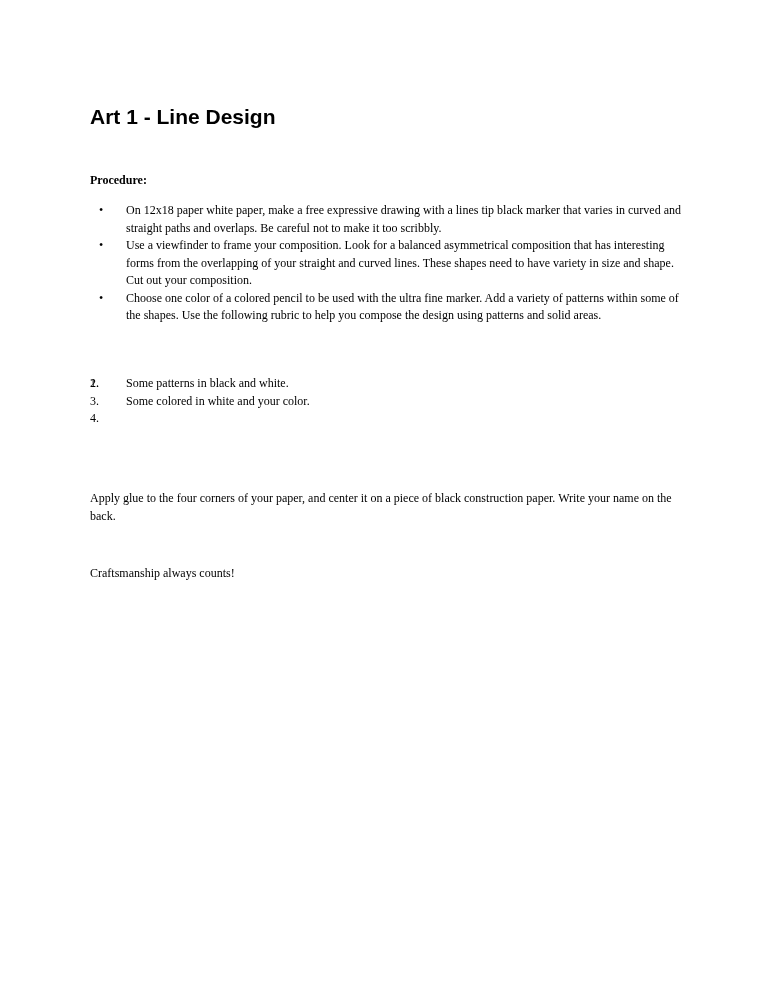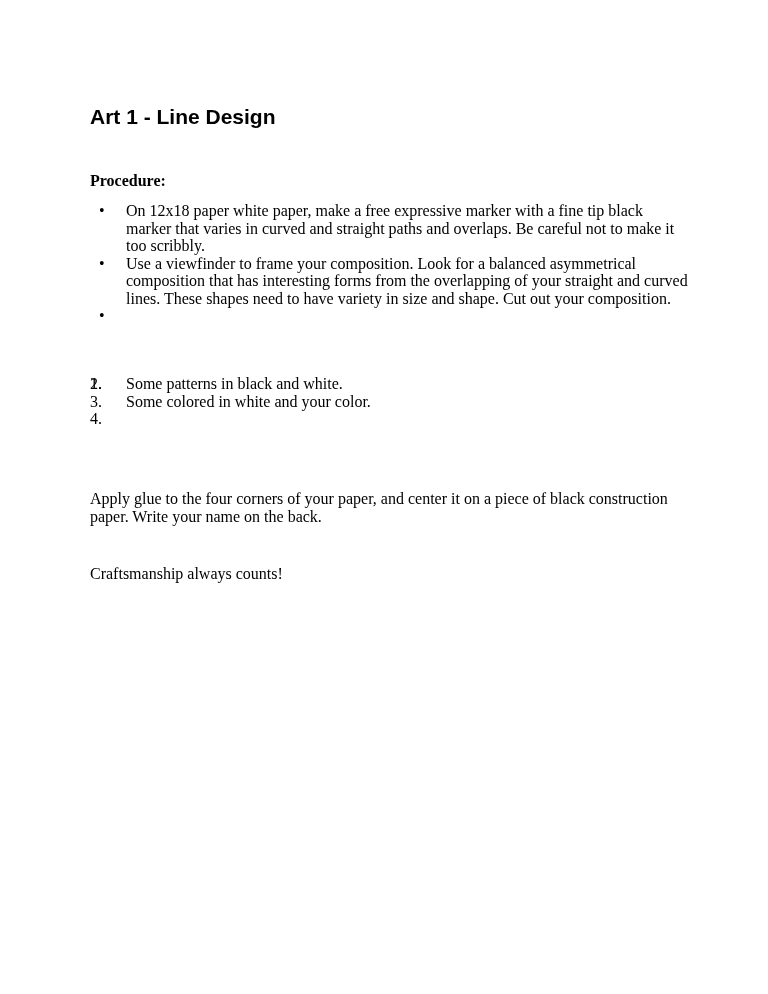--- a/index.html
+++ b/index.html
@@ -3,21 +3,21 @@
 <meta charset="utf-8">
 <style>
   html, body { margin: 0; padding: 0; background: #ffffff; }
   body { width: 768px; height: 994px; position: relative; overflow: hidden; color: #000; }
   .page { position: absolute; left: 0; top: 0; width: 716px; height: 994px; text-decoration: underline; }
   .title {
     position: absolute; left: 90px; top: 104px;
     font-family: "Liberation Sans", sans-serif; font-weight: bold; font-size: 21px; margin: 0;
     line-height: 26px;
   }
-  .serif { font-family: "Liberation Serif", serif; font-size: 16px; line-height: 17.5px; }
+  .serif { font-family: "Liberation Serif", serif; font-size: 12px; line-height: 17.5px; }
   .proc-label { position: absolute; left: 90px; top: 172px; font-weight: bold; margin: 0; }
   .bullets { position: absolute; left: 90px; top: 202px; width: 600px; margin: 0; padding: 0; list-style: none; }
   .bullets li { position: relative; padding-left: 36px; margin: 0; }
   .bullets li .dot { position: absolute; left: 9px; top: 0; }
   .numbered { position: absolute; left: 90px; top: 375px; width: 600px; margin: 0; padding: 0; list-style: none; }
   .numbered li { position: relative; padding-left: 36px; }
   .numbered li .num { position: absolute; left: 0; top: 0; }
   .para { position: absolute; left: 90px; top: 490px; width: 600px; margin: 0; }
   .closing { position: absolute; left: 90px; top: 565px; margin: 0; }
 </style>
@@ -25,28 +25,29 @@
 <body>
 
 <div class="page">
   <h1 class="title">Art 1 - Line Design</h1>
 
   <p class="serif proc-label">Procedure:</p>
 
   <ul class="serif bullets">
     <li>
       <span class="dot">•</span>
-      <span>On 12x18 paper white paper, make a free expressive marker with a fine tip black marker that varies in curved and straight paths and overlaps.  Be careful not to make it too scribbly.</span>
+      <span>On 12x18 paper white paper, make a free expressive drawing with a lines tip black marker that varies in curved and straight paths and overlaps.  Be careful not to make it too scribbly.</span>
     </li>
     <li>
       <span class="dot">•</span>
       <span>Use a viewfinder to frame your composition.  Look for a balanced asymmetrical composition that has interesting forms from the overlapping of your straight and curved lines.  These shapes need to have variety in size and shape.  Cut out your composition.</span>
     </li>
     <li>
       <span class="dot">•</span>
+      <span>Choose one color of a colored pencil to be used with the ultra fine marker.  Add a variety of patterns within some of the shapes.  Use the following rubric to help you compose the design using patterns and solid areas.</span>
     </li>
   </ul>
 
   <ol class="serif numbered">
     <li>
       <span class="num">1.</span>
     </li>
     <li>
       <span class="num">2.</span>
       <span>Some patterns in black and white.</span>

